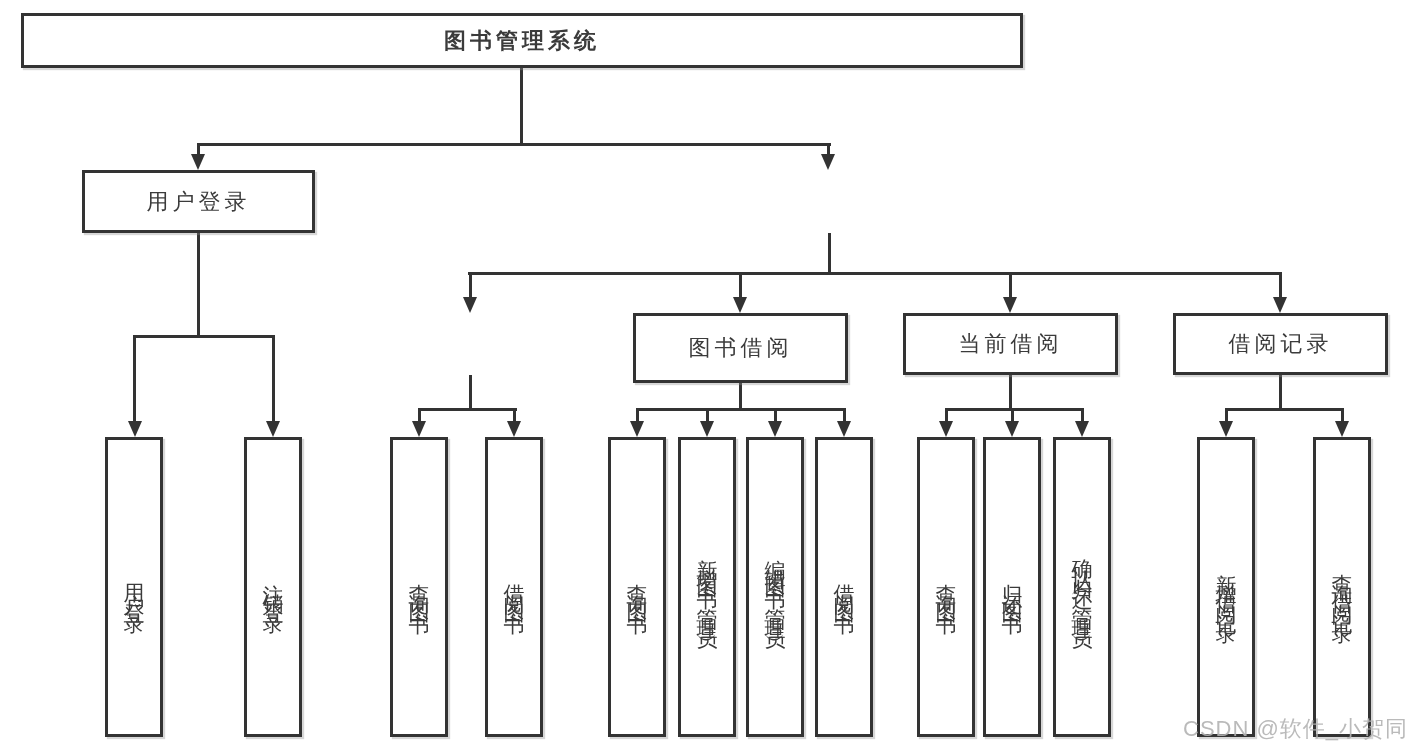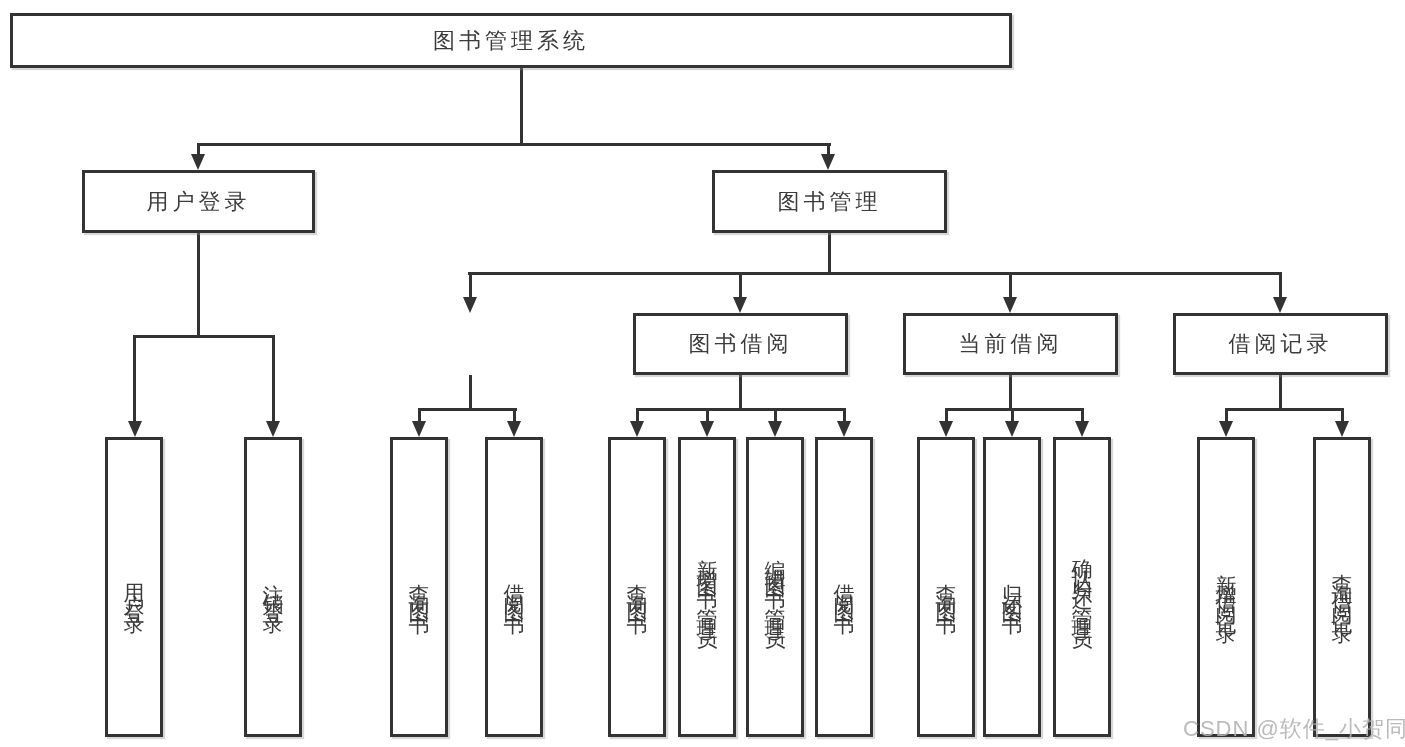--- a/index.html
+++ b/index.html
@@ -64,57 +64,54 @@
     opacity:0.9;
     white-space:nowrap;
     z-index:5;
   }
 </style>
 </head>
 <body>
 
 <div id="canvas">
 
-  <div class="box" style="left:10px;top:13px;width:1002px;height:55px;">
+  <div class="box" style="left:21px;top:13px;width:1002px;height:55px;font-weight:bold;">
     <span class="hlabel">图书管理系统</span>
   </div>
 
   <div class="vline" style="left:520px;top:68px;height:77px;"></div>
   <div class="hline" style="left:197px;top:143px;width:634px;"></div>
   <div class="vline" style="left:197px;top:143px;height:13px;"></div>
   <div class="arrow" style="left:191px;top:154px;"></div>
   <div class="vline" style="left:827px;top:143px;height:13px;"></div>
   <div class="arrow" style="left:821px;top:154px;"></div>
 
   <div class="box" style="left:82px;top:170px;width:233px;height:63px;">
     <span class="hlabel">用户登录</span>
-  </div>
-  <div class="box" style="left:712px;top:170px;width:235px;height:63px;">
-    <span class="hlabel">图书管理</span>
   </div>
 
   <div class="vline" style="left:197px;top:233px;height:104px;"></div>
   <div class="hline" style="left:133px;top:335px;width:142px;"></div>
   <div class="vline" style="left:133px;top:335px;height:88px;"></div>
   <div class="arrow" style="left:128px;top:421px;"></div>
   <div class="vline" style="left:272px;top:335px;height:88px;"></div>
   <div class="arrow" style="left:266px;top:421px;"></div>
 
   <div class="vline" style="left:828px;top:233px;height:42px;"></div>
   <div class="hline" style="left:468px;top:272px;width:814px;"></div>
   <div class="vline" style="left:469px;top:272px;height:28px;"></div>
   <div class="arrow" style="left:463px;top:297px;"></div>
   <div class="vline" style="left:739px;top:272px;height:28px;"></div>
   <div class="arrow" style="left:733px;top:297px;"></div>
   <div class="vline" style="left:1009px;top:272px;height:28px;"></div>
   <div class="arrow" style="left:1003px;top:297px;"></div>
   <div class="vline" style="left:1279px;top:272px;height:28px;"></div>
   <div class="arrow" style="left:1273px;top:297px;"></div>
 
-  <div class="box" style="left:633px;top:313px;width:215px;height:62px;">
+  <div class="box" style="left:633px;top:313px;width:215px;height:70px;">
     <span class="hlabel">图书借阅</span>
   </div>
   <div class="box" style="left:903px;top:313px;width:215px;height:62px;">
     <span class="hlabel">当前借阅</span>
   </div>
   <div class="box" style="left:1173px;top:313px;width:215px;height:62px;">
     <span class="hlabel">借阅记录</span>
   </div>
 
   <div class="vline" style="left:469px;top:375px;height:35px;"></div>

